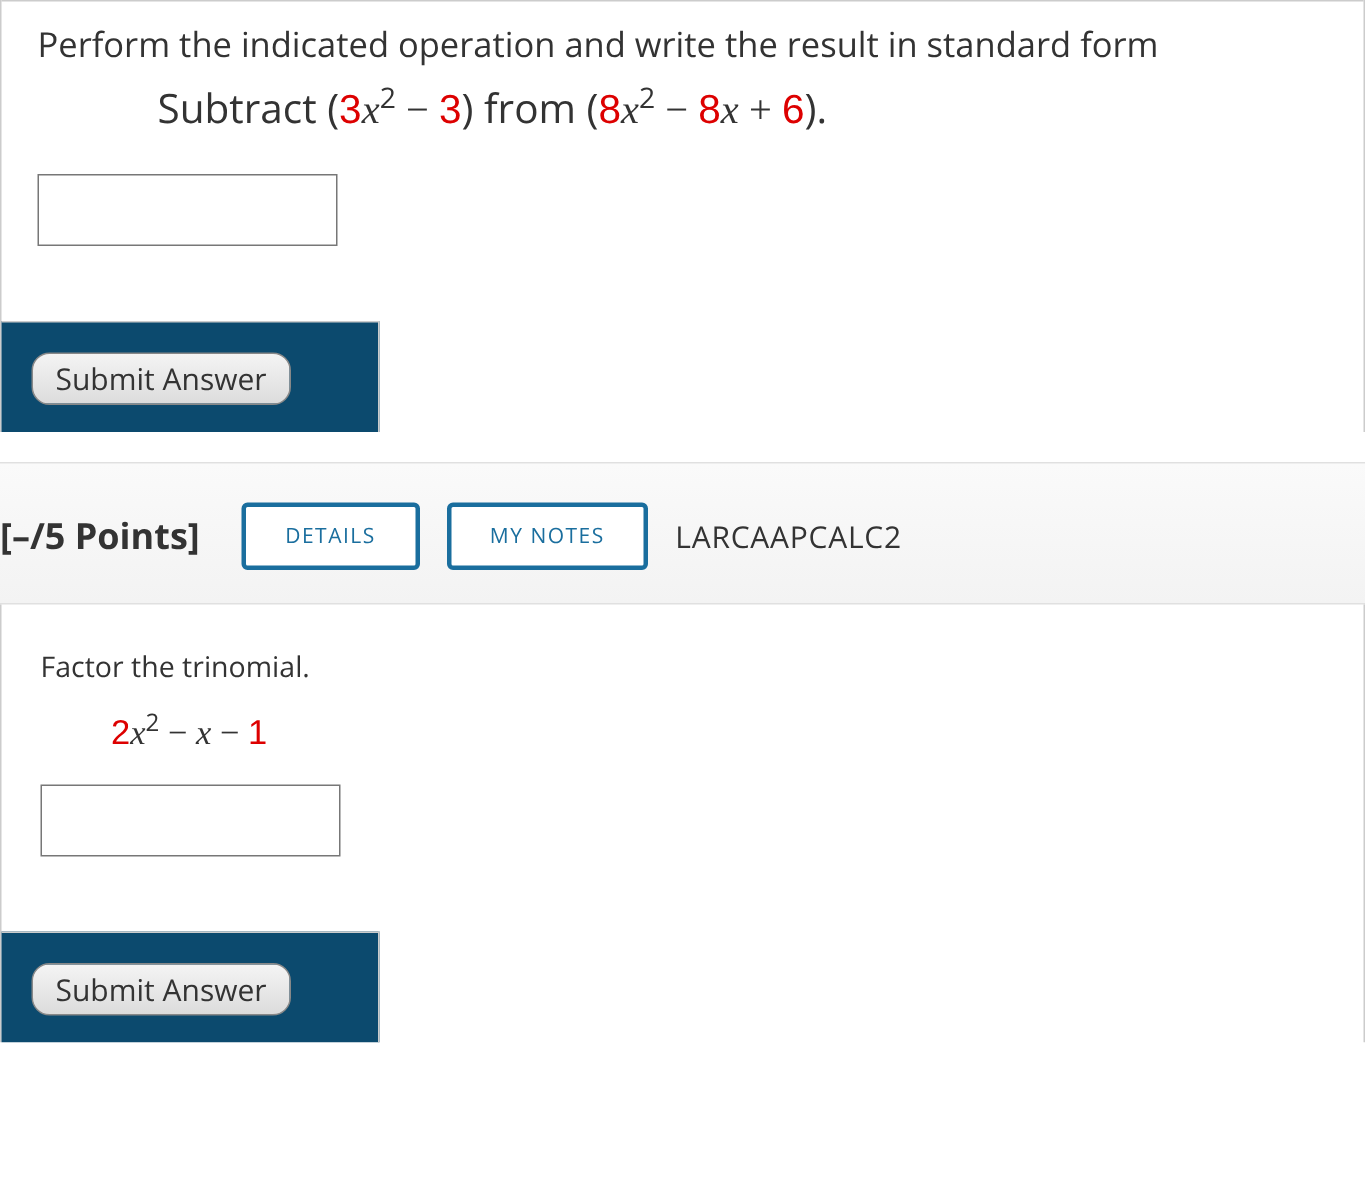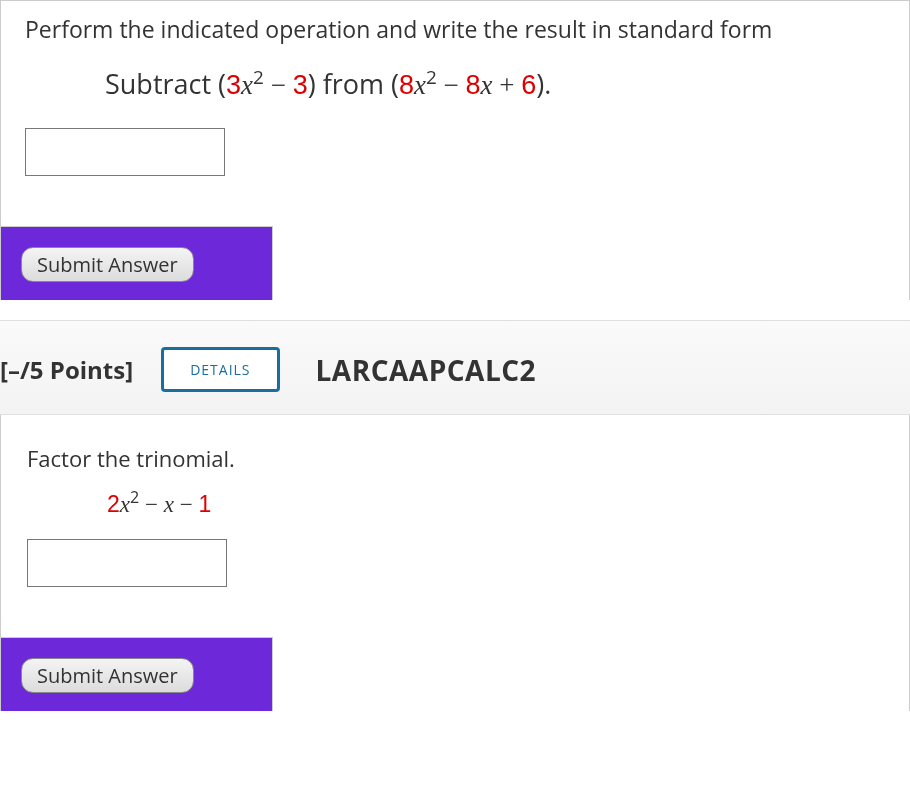--- a/index.html
+++ b/index.html
@@ -15,53 +15,53 @@
       border-left: 1px solid #ccc;
       border-right: 1px solid #ccc;
     }
     .question-content {
       padding: 12px 20px 0 24px;
       border-top: 1px solid #ccc;
     }
     .prompt-line {
       font-size: 23px;
       color: #333;
-      margin-bottom: 20px;
+      margin-bottom: 8px;
       line-height: 1.4;
       white-space: nowrap;
     }
     .math-line {
       font-size: 27px;
       margin-left: 80px;
       margin-bottom: 26px;
     }
     .math-line2 {
       font-size: 23px;
-      margin-left: 80px;
+      margin-left: 47px;
       margin-bottom: 20px;
       margin-top: 14px;
     }
     .math-coef { font-style: normal; color: #dd0000; font-family: Verdana, sans-serif; }
     .math-var { font-style: italic; font-family: "Times New Roman", serif; }
     .math-op { font-family: "Times New Roman", serif; }
     sup { font-size: 0.7em; vertical-align: super; line-height: 0; }
     .answer-input {
       width: 200px;
       height: 48px;
       border: 1px solid #777;
       font-size: 20px;
       padding: 4px 8px;
       margin-bottom: 50px;
     }
     .submit-row {
       border-top: 1px solid #ccc;
       border-right: 1px solid #ccc;
-      width: 272px;
+      width: 252px;
       padding: 20px 0 18px 20px;
-      background: #6d28d9;
+      background: #0c4a6e;
     }
     .submit-btn {
       font-size: 20px;
       padding: 3px 15px;
       border: 1px solid #888;
       border-radius: 12px;
       background: linear-gradient(#f4f4f4, #dcdcdc);
       color: #333;
       cursor: pointer;
       font-family: inherit;
@@ -89,32 +89,31 @@
       background: #fff;
       color: #1a6e9e;
       font-size: 14px;
       letter-spacing: 1px;
       padding: 10px 26px;
       border-radius: 4px;
       cursor: pointer;
       font-family: inherit;
     }
     .book-ref {
-      font-weight: bold;
-      font-size: 28px;
+      font-weight: normal;
+      font-size: 20px;
       color: #333;
-      margin-left: 18px;
       letter-spacing: 0.5px;
     }
     .q2-content {
       padding: 28px 26px 0 26px;
       border-top: none;
     }
     .q2-prompt {
-      font-size: 22px;
+      font-size: 19px;
       margin-bottom: 6px;
     }
   </style>
 </head>
 <body>
 
 <div class="question-block">
   <div class="question-content">
     <div class="prompt-line">Perform the indicated operation and write the result in standard form</div>
     <div class="math-line">
@@ -123,20 +122,21 @@
     <input type="text" class="answer-input" style="">
   </div>
   <div class="submit-row">
     <button class="submit-btn">Submit Answer</button>
   </div>
 </div>
 
 <div class="header-bar">
   <span class="points">[–/5 Points]</span>
   <button class="pill-btn">DETAILS</button>
+  <button class="pill-btn">MY NOTES</button>
   <span class="book-ref">LARCAAPCALC2</span>
 </div>
 
 <div class="question-block">
   <div class="q2-content">
     <div class="q2-prompt">Factor the trinomial.</div>
     <div class="math-line2">
       <span class="math-coef">2</span><span class="math-var">x</span><sup>2</sup><span class="math-op"> − </span><span class="math-var">x</span><span class="math-op"> − </span><span class="math-coef">1</span>
     </div>
     <input type="text" class="answer-input" style="">

